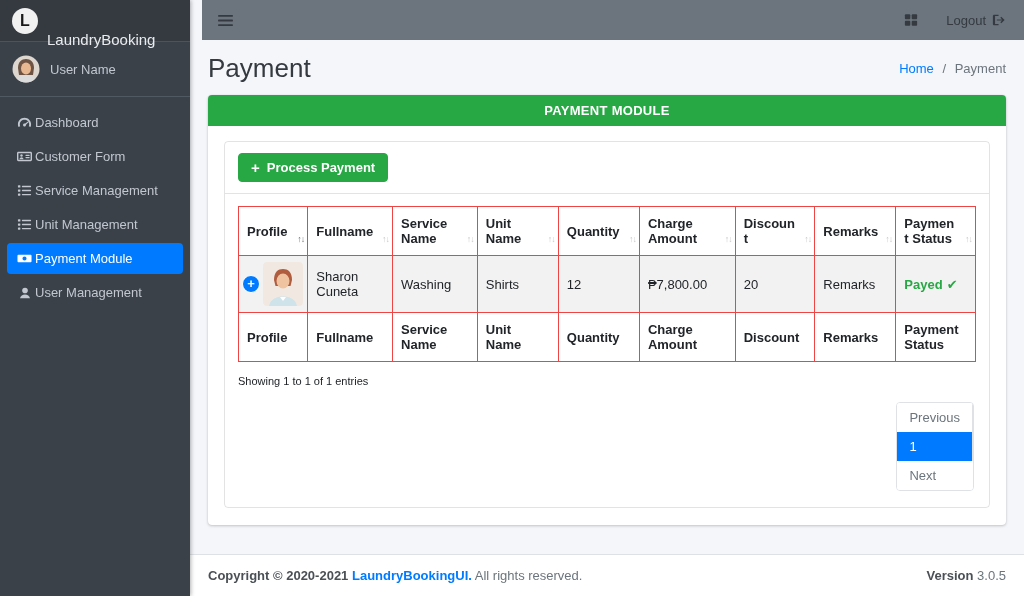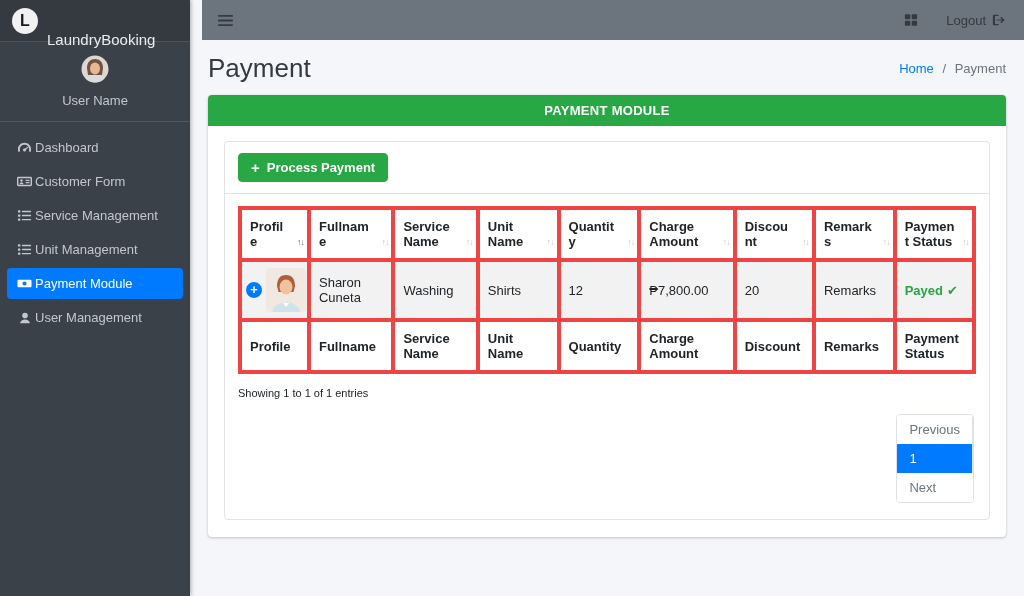--- a/index.html
+++ b/index.html
@@ -10,21 +10,21 @@
     background:#f4f6f9; color:#212529;
   }
   svg { display:block; }
   .app { display:flex; height:100%; }
 
   
   .sidebar { width:190px; min-width:190px; background:#3a4149; display:flex; flex-direction:column; box-shadow:1px 0 4px rgba(0,0,0,.3); z-index:2; }
   .brand { height:42px; display:flex; align-items:center; gap:9px; padding:0 12px; background:#343a40; border-bottom:1px solid #4b545c; cursor:pointer; }
   .logo { width:26px; height:26px; min-width:26px; border-radius:50%; background:#f1f1f1; color:#1a1a1a; font-weight:bold; font-size:16px; display:flex; align-items:center; justify-content:center; }
   .brand-text { color:#e9ecef; font-size:15px; white-space:nowrap;margin-top:38px; }
-  .user-panel { display:flex; align-items:center; gap:10px; padding:13px 12px; border-bottom:1px solid #4f5962;flex-direction:column; }
+  .user-panel { display:flex; align-items:center; gap:10px; padding:13px 12px; border-bottom:1px solid #4f5962; }
   .user-name { font-size:13px; color:#c2c7d0; }
   .nav { padding:10px 7px; display:flex; flex-direction:column; gap:3px; }
   .nav-item { display:flex; align-items:center; gap:2px; padding:8px 9px; font-size:13px; color:#c2c7d0; border-radius:4px; text-decoration:none; cursor:pointer; }
   .nav-item.active { background:#007bff; color:#fff; }
   .nav-icon { width:17px; min-width:17px; display:flex; justify-content:center; }
 
   
   .main { flex:1; display:flex; flex-direction:column; min-width:0; }
   .topbar { height:40px; min-height:40px; background:#6c757d; display:flex; align-items:center; justify-content:space-between; padding:0 18px 0 16px;margin-left:12px; }
   .icon-btn { background:none; border:none; padding:0; color:#343a40; cursor:pointer; display:flex; align-items:center; }
@@ -45,21 +45,21 @@
   .inner-card { border:1px solid rgba(0,0,0,.11); border-radius:4px; }
   .inner-card-header { padding:11px 13px; border-bottom:1px solid rgba(0,0,0,.11); }
   .btn-success { background:#28a745; border:1px solid #28a745; color:#fff; font-weight:bold; font-size:13px; padding:6px 12px; border-radius:4px; display:inline-flex; align-items:center; gap:7px; cursor:pointer; font-family:inherit; }
   .btn-success .plus { font-size:15px; font-weight:bold; line-height:1; }
   .inner-card-body { padding:12px 13px 14px; }
 
   .search-row { display:flex; justify-content:flex-end; align-items:center; gap:8px; font-size:13px; margin:8px 2px 14px 0; }
   .search-row input { width:128px; height:28px; border:1px solid #d4dae0; border-radius:3px; padding:0 8px; font-size:13px; font-family:inherit; }
 
   table { width:100%; border-collapse:collapse; table-layout:fixed; font-size:13px; color:#212529; }
-  th, td { border:4px solid #ef4444; text-align:left; vertical-align:middle; padding:9px 8px; word-wrap:break-word; }
+  th, td { border:1px solid #ef4444; text-align:left; vertical-align:middle; padding:9px 8px; word-wrap:break-word; }
   thead th { font-weight:bold; position:relative; padding-right:17px; cursor:pointer; }
   .sort { position:absolute; right:3px; bottom:11px; font-size:9px; letter-spacing:-1px; color:#c6cacd; }
   .sort.current { color:#6c757d; }
   tbody tr { background:#f2f2f2; }
   tfoot th { font-weight:bold; background:#fff; }
   .profile-cell { padding:6px 4px 6px 3px; }
   .profile-flex { display:flex; align-items:center; gap:3px; }
   .expand-btn { width:18px; height:18px; min-width:18px; border-radius:50%; background:#007bff; border:1px solid #fff; color:#fff; font-size:13px; font-weight:bold; line-height:16px; text-align:center; cursor:pointer; padding:0; }
   .status-text { color:#28a745; font-weight:bold; }
   .check { color:#28a745; font-weight:bold; margin-left:4px; }
@@ -307,15 +307,26 @@
                   <li class="page-item">Next</li>
                 </ul>
               </div>
 
             </div>
           </div>
         </div>
       </div>
     </div>
 
+    <footer class="main-footer">
+      <div>
+        <span class="bold">Copyright © 2020-2021</span>
+        <a>LaundryBookingUI.</a>
+        <span>All rights reserved.</span>
+      </div>
+      <div>
+        <span class="bold">Version</span>
+        <span>3.0.5</span>
+      </div>
+    </footer>
 
   </div>
 </div>
 
 </body></html>

